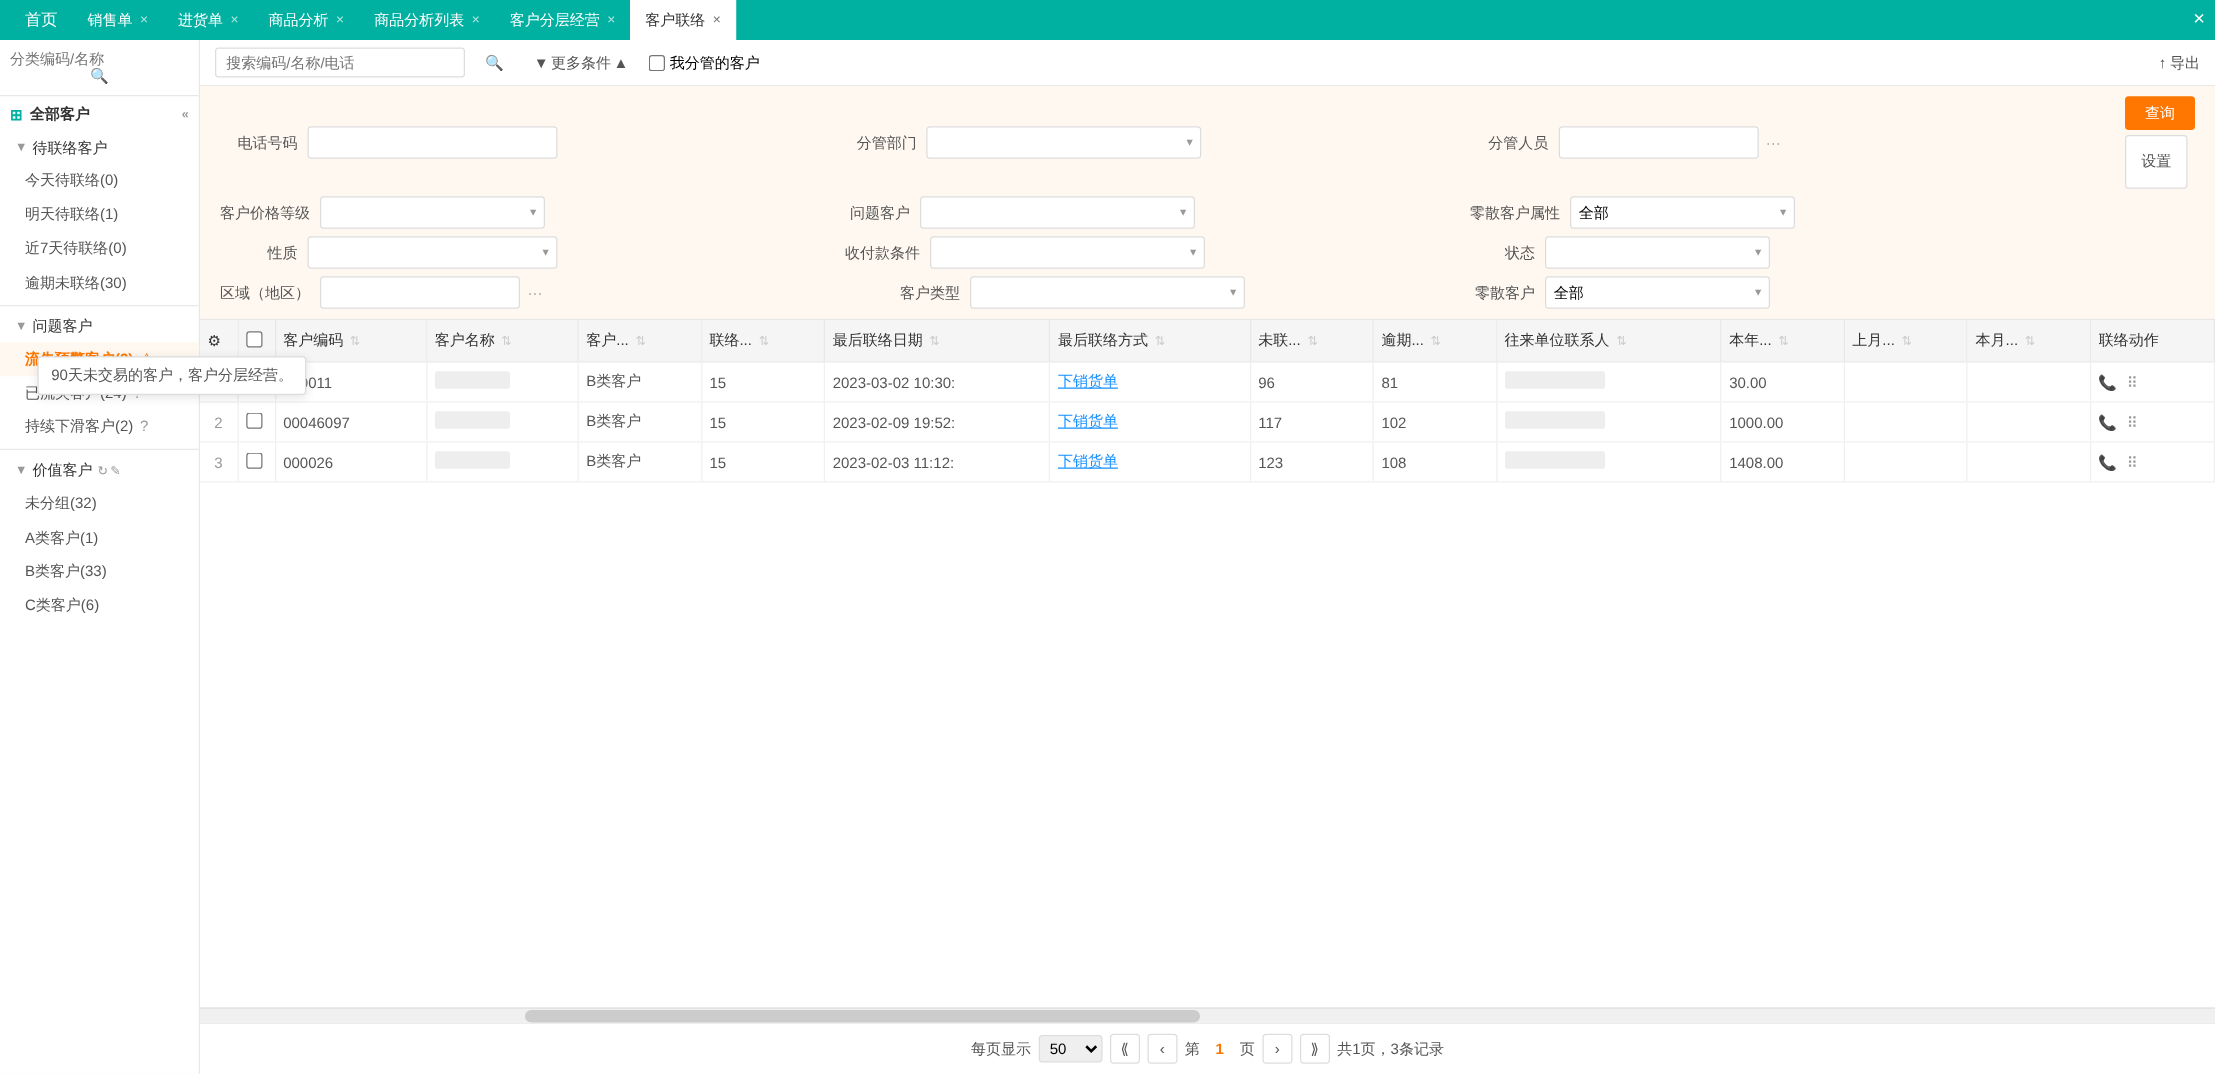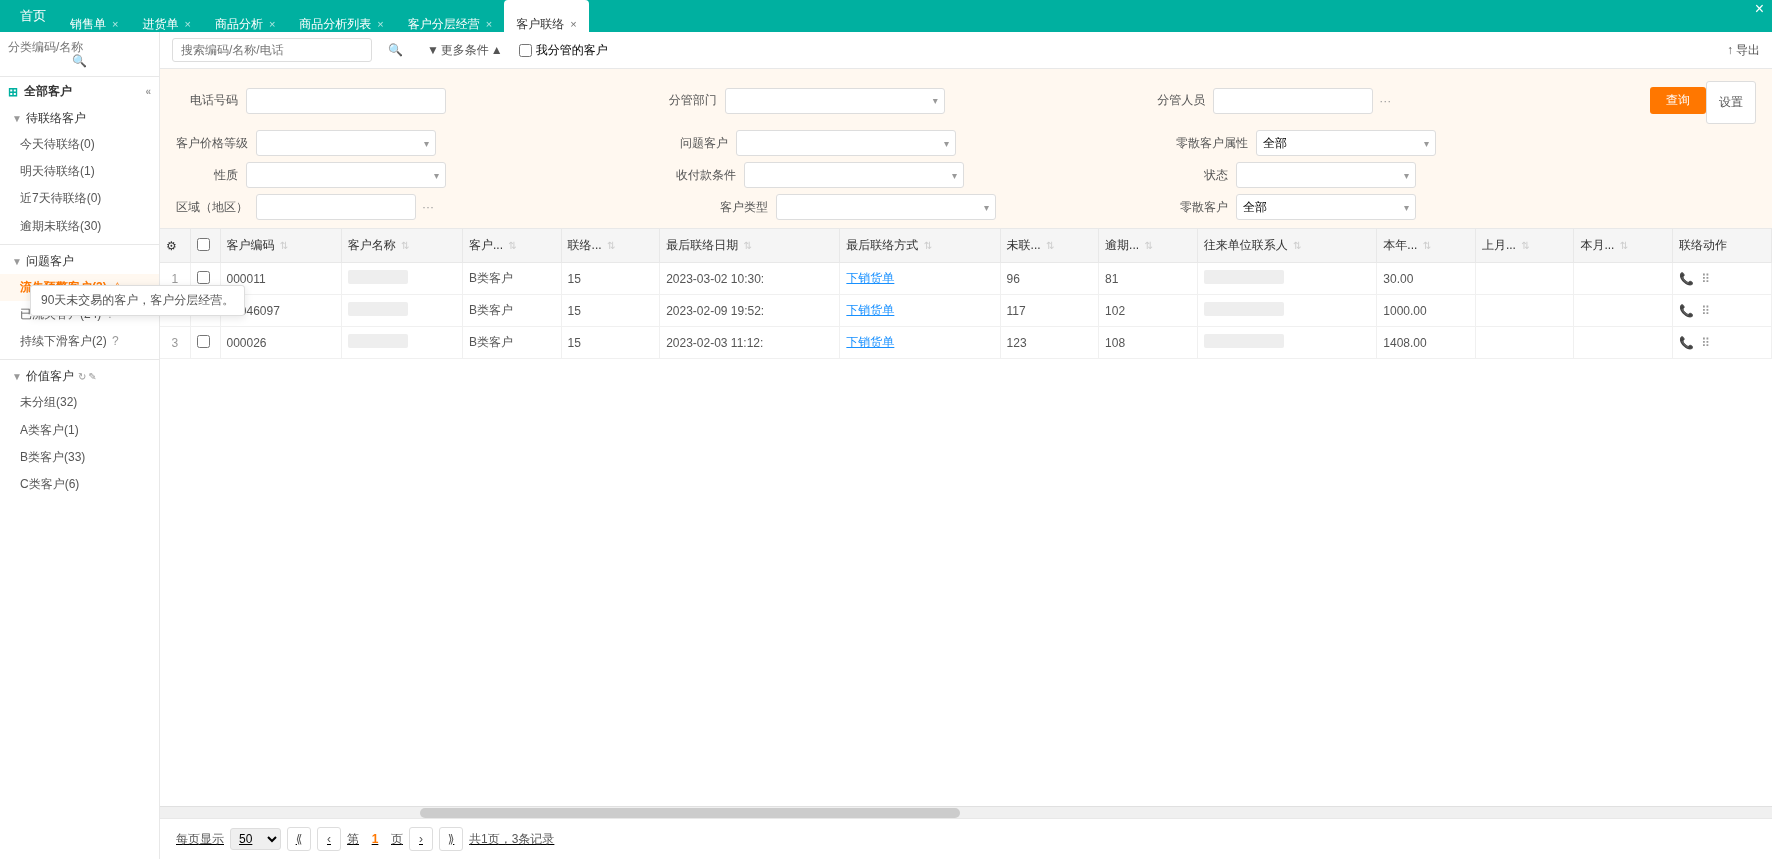--- a/index.html
+++ b/index.html
@@ -3,20 +3,21 @@
   <meta charset="utf-8">
   <style>
     * { box-sizing: border-box; margin: 0; padding: 0; font-family: 'Microsoft YaHei', Arial, sans-serif; font-size: 12px; }
     body { background: #f5f5f5; overflow: hidden; width: 1772px; height: 859px; }
 
     
     .top-nav {
       background: #00b0a0;
       height: 32px;
       display: flex;
+      align-items: center;
       padding: 0 8px;
       color: white;
     }
     .top-nav .tab {
       display: flex;
       align-items: center;
       height: 48px;
       padding: 0 12px;
       cursor: pointer;
       font-size: 13px;
@@ -249,22 +250,22 @@
       color: #555;
       border: 1px solid #ddd;
       border-radius: 3px;
       padding: 12px 12px;
       cursor: pointer;
       font-size: 12px;
       margin-top: 4px;
     }
     .filter-actions {
       display: flex;
-      flex-direction: row;
-      align-items: center;
+      flex-direction: column;
+      align-items: flex-start;
       justify-content: center;
       padding-left: 8px;
     }
 
     
     .tooltip-box {
       position: absolute;
       background: white;
       border: 1px solid #ddd;
       border-radius: 3px;
@@ -316,26 +317,25 @@
       white-space: nowrap;
     }
     .row-num { color: #999; text-align: center; width: 30px; }
     .link-text { color: #1890ff; cursor: pointer; text-decoration: underline; }
     .blurred { color: #bbb; background: #eee; border-radius: 2px; display: inline-block; min-width: 60px; height: 14px; }
 
     
     .pagination {
       display: flex;
       align-items: center;
-      justify-content: flex-start;
+      justify-content: center;
       padding: 8px 16px;
       border-top: 1px solid #e8e8e8;
       gap: 6px;
       background: white;
-      text-decoration: underline;
     }
     .pagination-info { color: #555; }
     .pagination-select {
       border: 1px solid #ddd;
       border-radius: 3px;
       padding: 2px 4px;
       font-size: 12px;
     }
     .page-btn {
       border: 1px solid #ddd;

